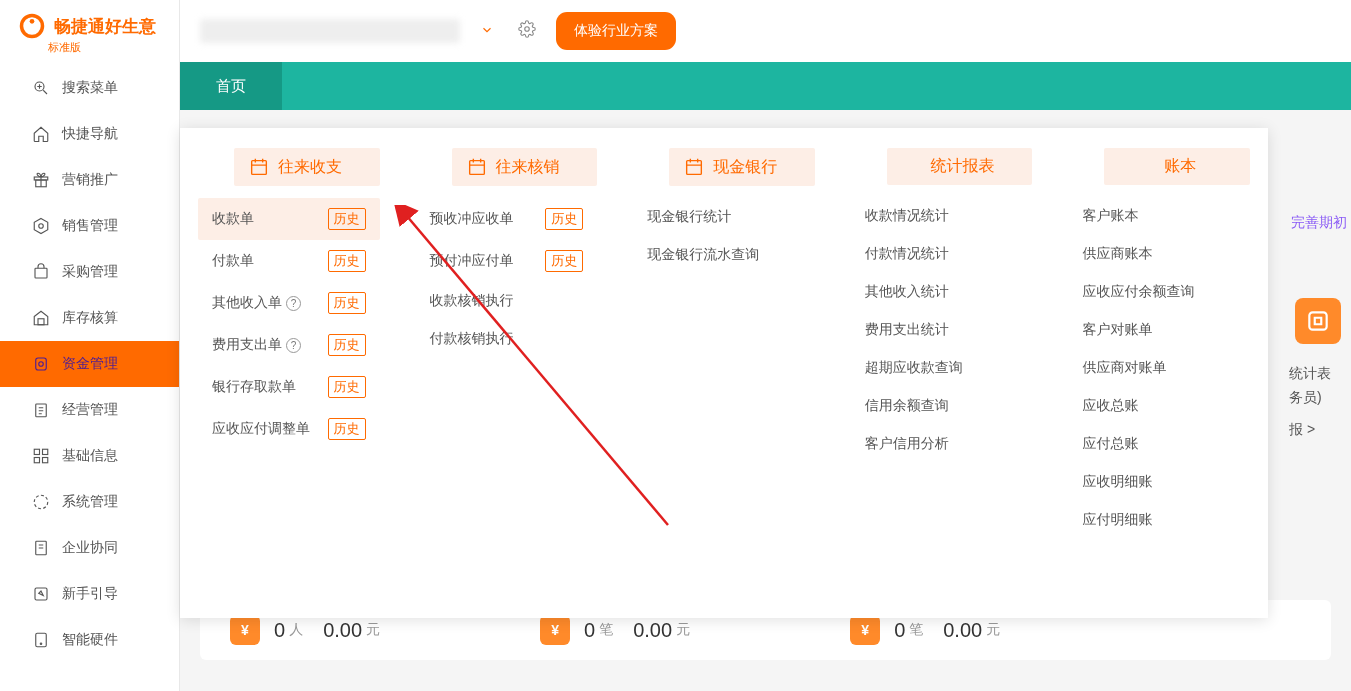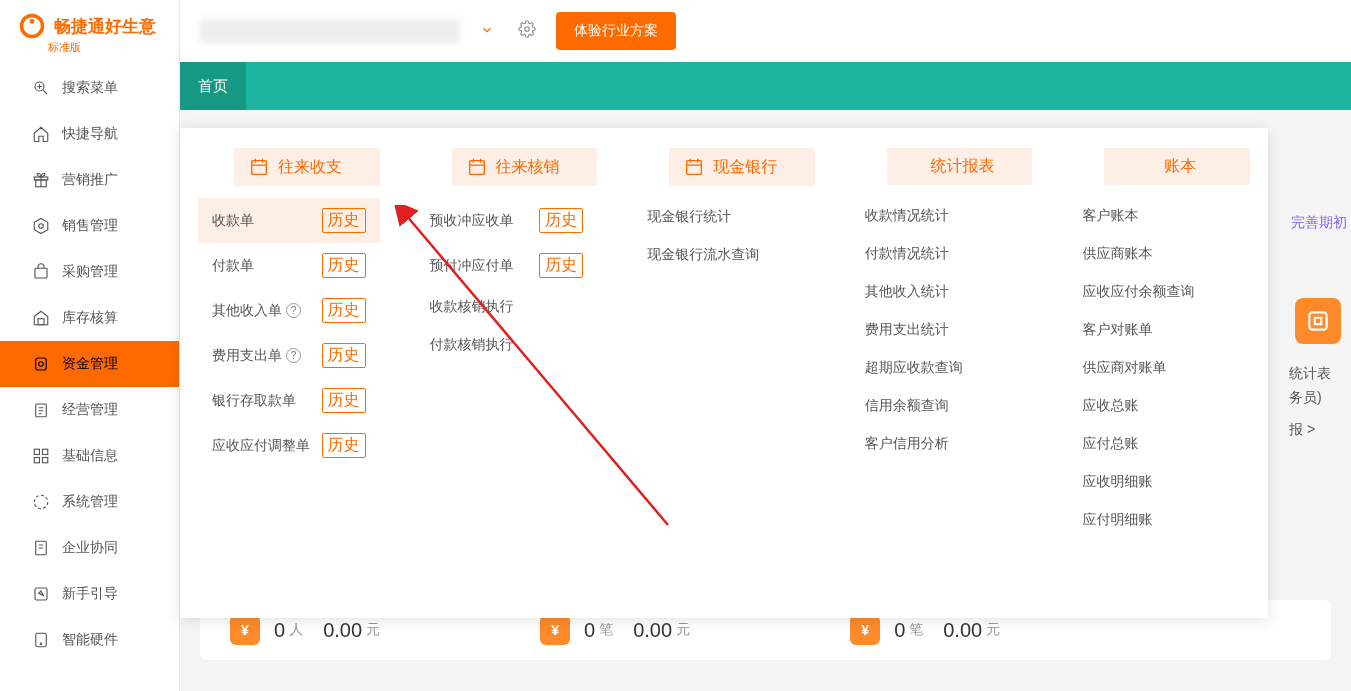--- a/index.html
+++ b/index.html
@@ -6,51 +6,51 @@
     body { font-family: -apple-system, BlinkMacSystemFont, "Segoe UI", "Microsoft YaHei", sans-serif; background: #f5f5f5; width: 1351px; height: 691px; overflow: hidden; position: relative; }
     
     
     .sidebar { position: absolute; left: 0; top: 0; width: 180px; height: 691px; background: #fff; border-right: 1px solid #e8e8e8; z-index: 10; }
     .logo-area { padding: 12px 18px 4px; display: flex; align-items: center; gap: 8px; }
     .logo-icon { width: 28px; height: 28px; display: flex; align-items: center; justify-content: center; color: #ff6a00; font-weight: bold; font-size: 22px; }
     .logo-text { color: #ff6a00; font-weight: bold; font-size: 17px; }
     .edition { color: #ff6a00; font-size: 11px; padding: 0 18px 10px 48px; margin-top: -4px; }
     .menu-list { list-style: none; }
     .menu-item { display: flex; align-items: flex-start; gap: 12px; padding: 14px 0 14px 32px; color: #555; font-size: 14px; cursor: pointer; }
-    .menu-item.active { background: #ff6a00; color: #000000; }
+    .menu-item.active { background: #ff6a00; color: #4c1d95; }
     .menu-icon { width: 18px; height: 18px; display: inline-flex; align-items: center; justify-content: center; flex-shrink: 0; }
     .menu-icon svg { width: 18px; height: 18px; stroke: currentColor; fill: none; stroke-width: 1.5; }
     
     
     .topbar { position: absolute; left: 180px; top: 0; right: 0; height: 62px; background: #fff; display: flex; align-items: center; padding: 0 20px; gap: 16px; z-index: 5; }
     .top-company { width: 260px; height: 24px; background: #eee; border-radius: 3px; filter: blur(3px); }
     .chevron-down { color: #ff6a00; font-size: 14px; cursor: pointer; padding: 4px; }
     .gear-btn { color: #888; cursor: pointer; padding: 4px; }
     .gear-btn svg { width: 18px; height: 18px; stroke: #888; fill: none; stroke-width: 1.5; }
-    .trial-btn { background: #ff6a00; color: #fff; border: none; padding: 10px 18px; font-size: 14px; cursor: pointer; border-radius: 4px; }
+    .trial-btn { background: #ff6a00; color: #fff; border: none; padding: 10px 18px; font-size: 14px; cursor: pointer; border-radius: 11px; }
     
     
     .tabbar { position: absolute; left: 180px; top: 62px; right: 0; height: 48px; background: #1db5a0; display: flex; align-items: stretch; z-index: 4; }
-    .tab { display: flex; align-items: center; padding: 0 18px; color: #fff; font-size: 15px; background: #159985; cursor: pointer; }
+    .tab { display: flex; align-items: center; padding: 0 36px; color: #fff; font-size: 15px; background: #159985; cursor: pointer; }
     
     
     .content-bg { position: absolute; left: 180px; top: 110px; right: 0; bottom: 0; background: #f5f5f5; padding: 20px; }
     
     
     .megamenu { position: absolute; left: 180px; top: 128px; width: 1088px; height: 490px; background: #fff; box-shadow: 0 2px 14px rgba(0,0,0,0.12); z-index: 50; display: flex; padding: 20px 0; }
     .mega-col { flex: 1; padding: 0 18px; }
     .mega-col-header { background: #fdeee6; color: #ff6a00; padding: 8px 14px; font-size: 16px; display: flex; align-items: center; gap: 8px; margin-bottom: 12px; border-radius: 2px; font-weight: 500; margin-left: 36px; }
     .mega-col-header.center { justify-content: center; padding-left: 20px; }
     .mega-col-header-icon { width: 22px; height: 22px; display: inline-flex; }
     .mega-col-header-icon svg { width: 22px; height: 22px; stroke: #ff6a00; fill: none; stroke-width: 1.5; }
     .mega-item { display: flex; align-items: center; justify-content: space-between; padding: 10px 14px; font-size: 14px; color: #555; cursor: pointer; border-radius: 2px; }
     .mega-item.highlight { background: #fdeee6; }
     .mega-item-label { display: flex; align-items: center; gap: 4px; }
     .help-badge { display: inline-flex; align-items: center; justify-content: center; width: 15px; height: 15px; border: 1px solid #999; border-radius: 50%; font-size: 10px; color: #777; }
-    .hist-badge { border: 1px solid #ff6a00; color: #ff6a00; font-size: 16px; padding: 1px 5px; border-radius: 2px; }
+    .hist-badge { border: 1px solid #ff6a00; color: #ff6a00; font-size: 13px; padding: 1px 5px; border-radius: 2px; }
     
     
     .right-float { position: absolute; right: 0; top: 298px; width: 66px; z-index: 60; }
     .float-icon-btn { width: 46px; height: 46px; background: #ff8a2a; border-radius: 8px; margin-left: 10px; display: flex; align-items: center; justify-content: center; color: #fff; margin-bottom: 18px; cursor: pointer; }
     .float-icon-btn svg { width: 26px; height: 26px; stroke: #fff; fill: none; stroke-width: 2; }
     .float-text { font-size: 14px; color: #555; padding: 2px 4px; line-height: 1.4; text-align: left; white-space: nowrap;}
     .float-link { font-size: 14px; color: #555; padding: 12px 4px; cursor: pointer; }
     
     
     .peek-right-text { position: absolute; right: 0; top: 210px; font-size: 14px; color: #8b5cf6; padding: 4px; z-index: 45; text-align: right;}

